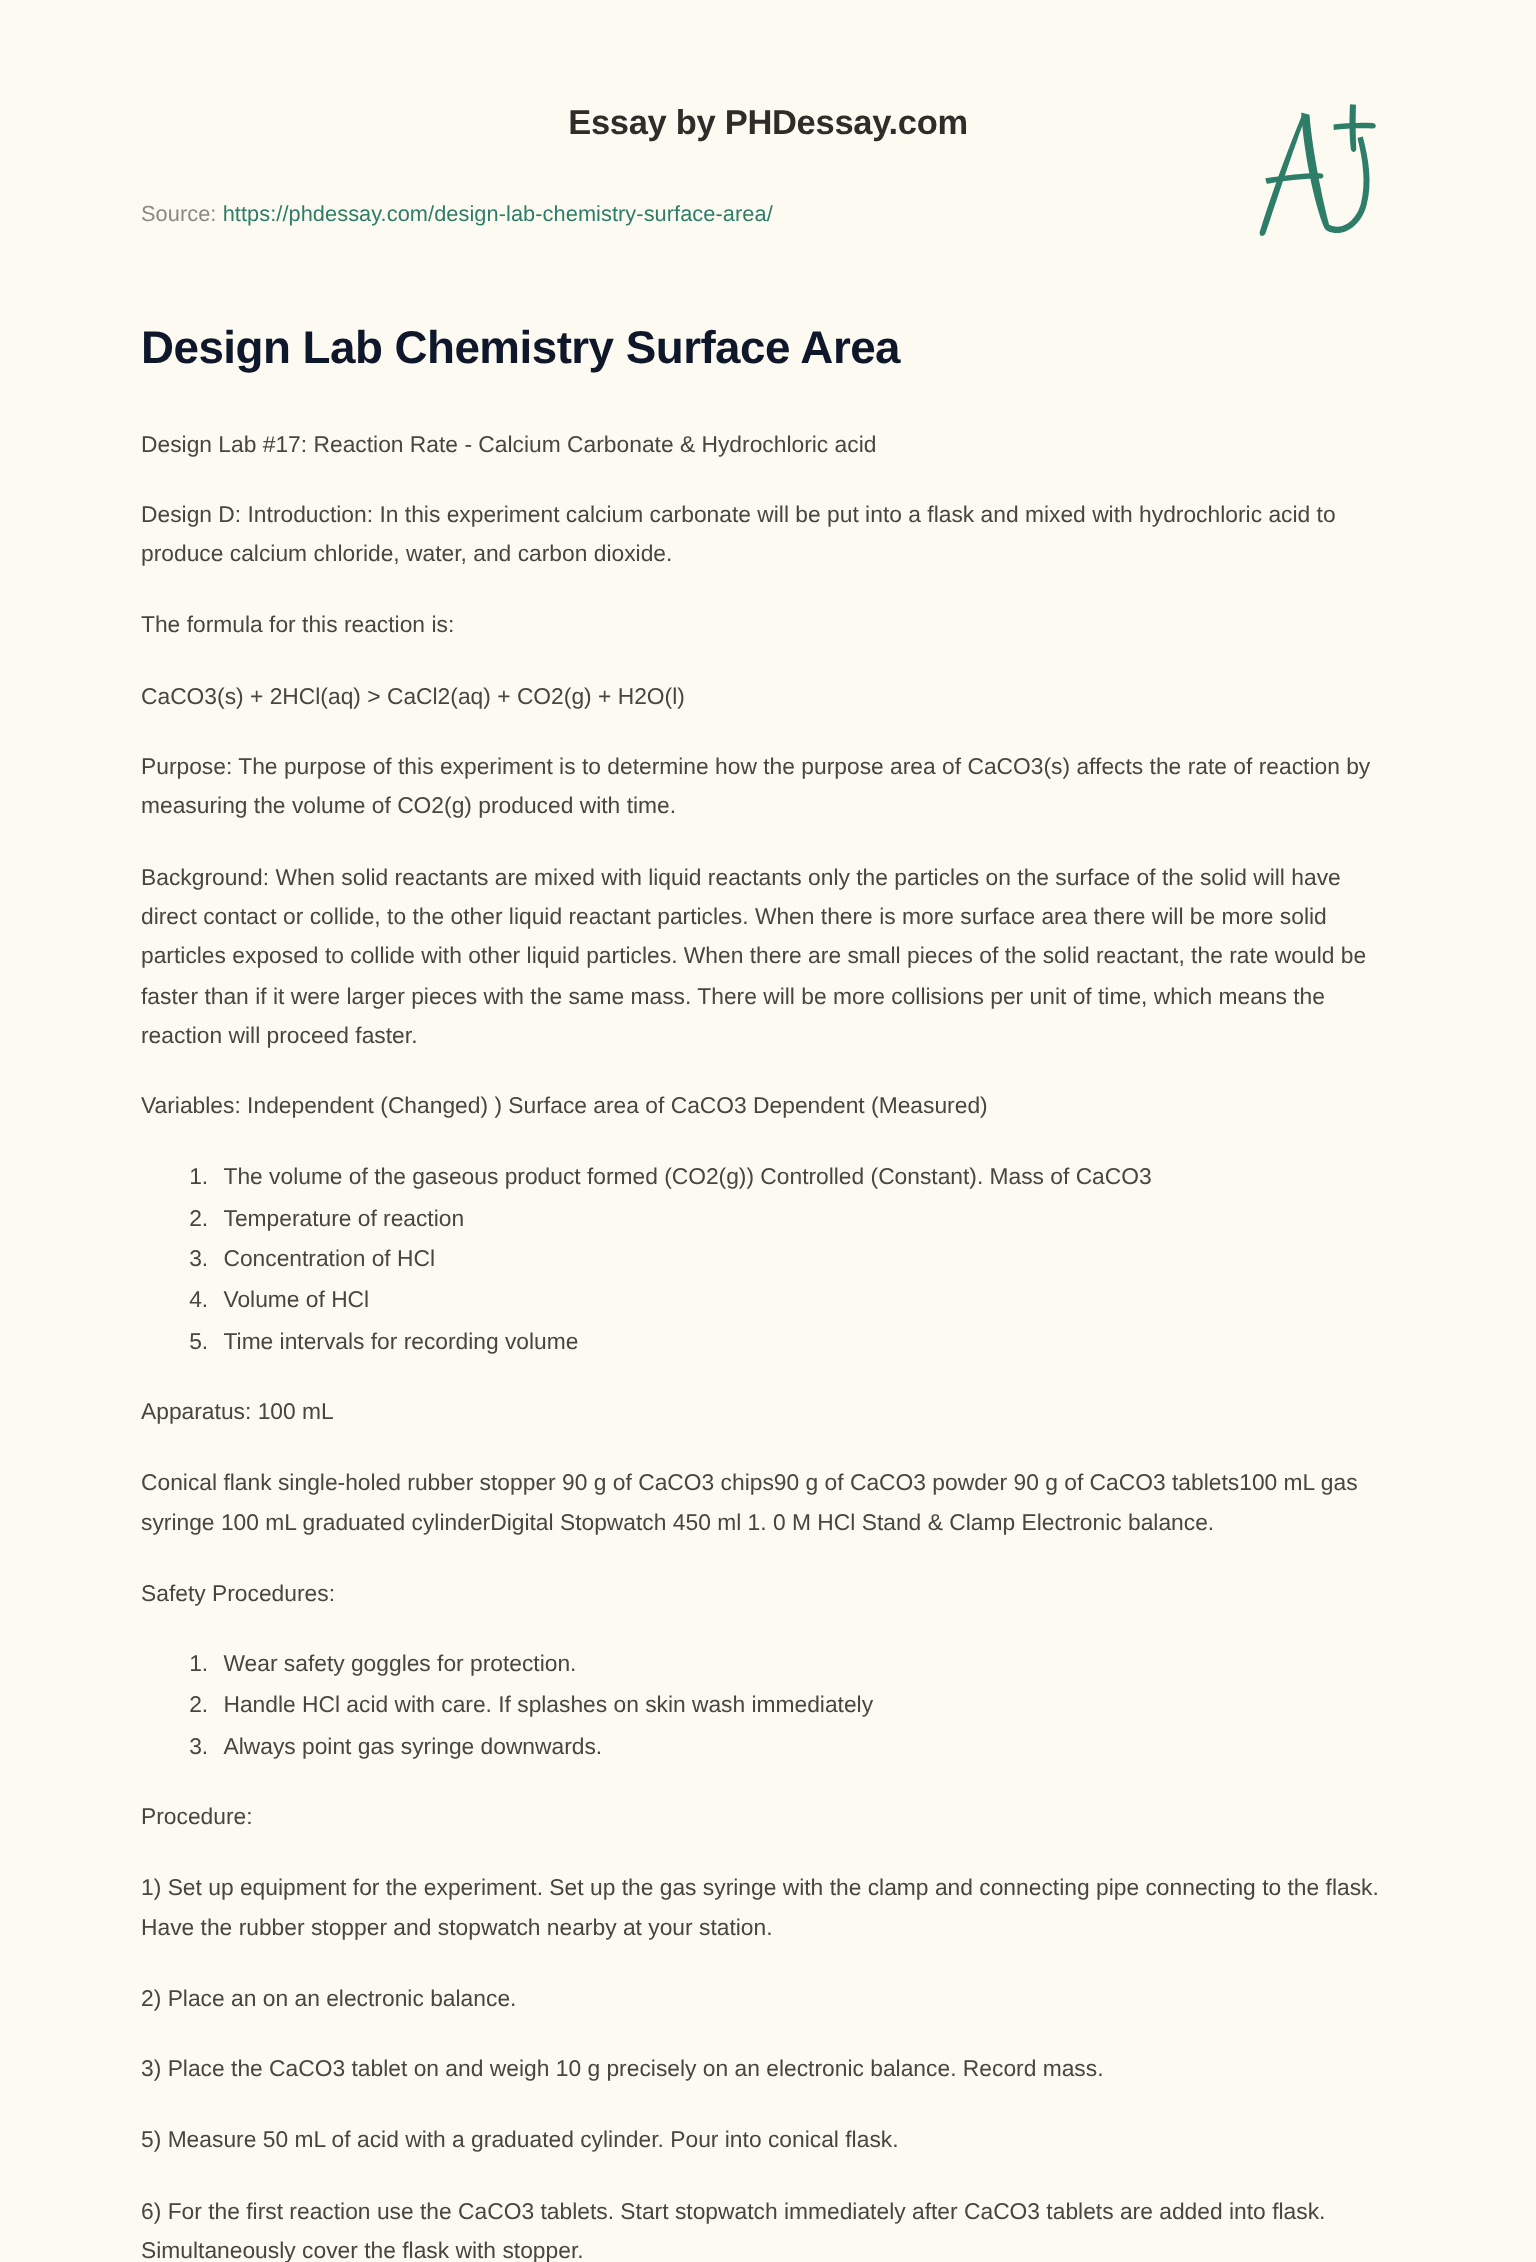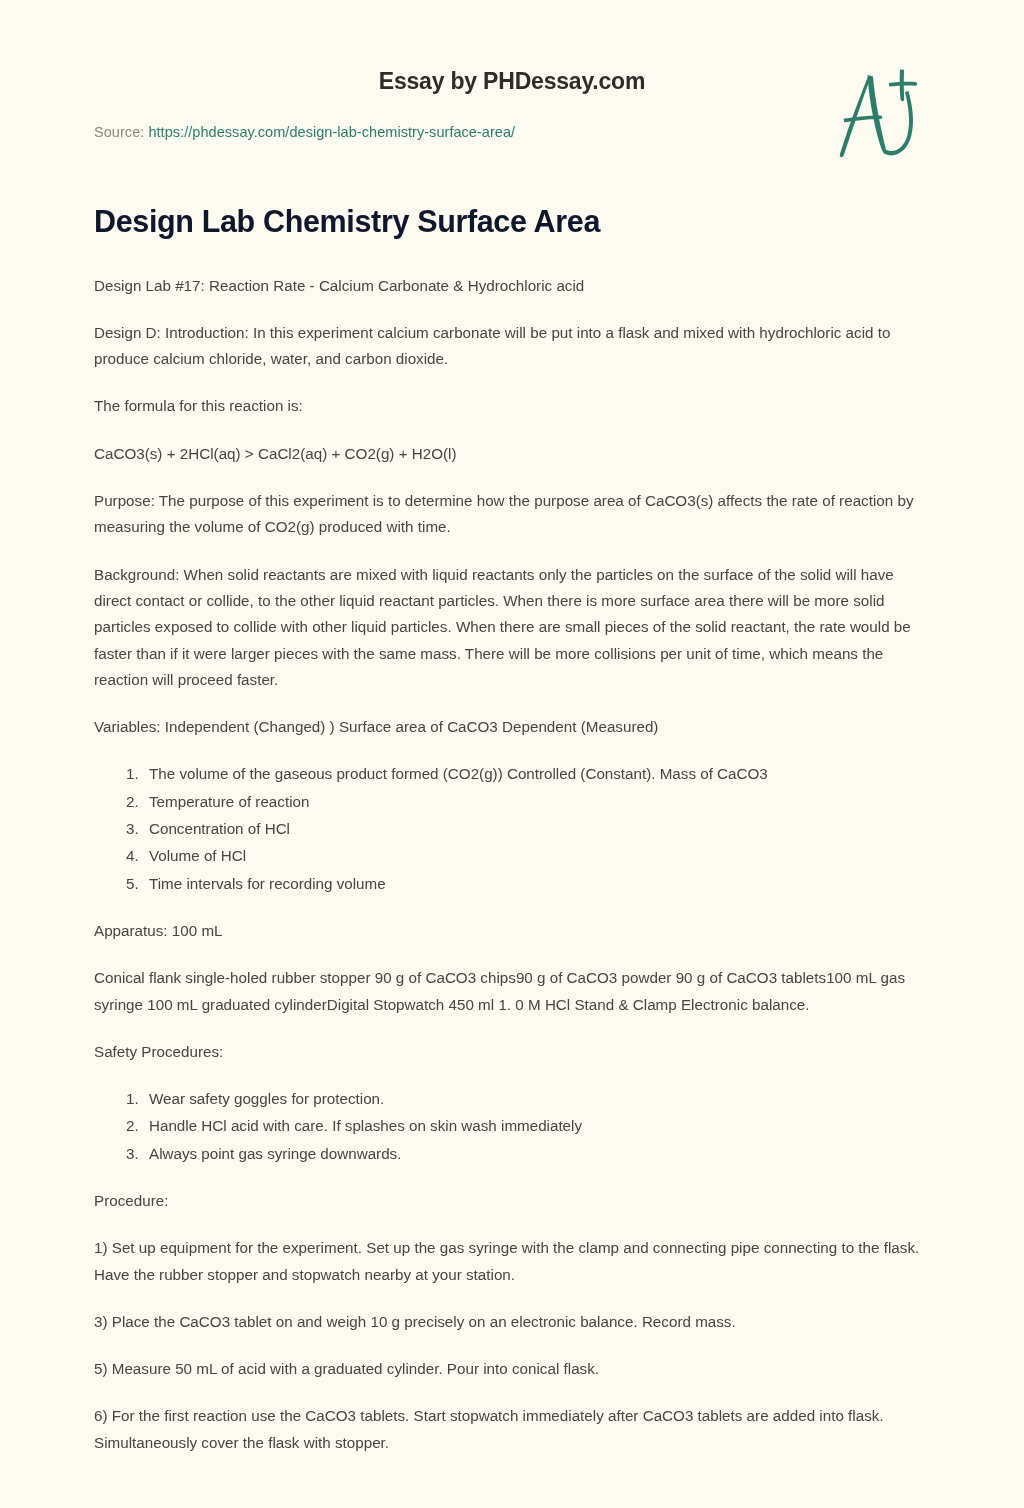--- a/index.html
+++ b/index.html
@@ -30,21 +30,21 @@
   }
   .brand-line {
     font-size: 23px;
     font-weight: 700;
     color: #2f2d2a;
     letter-spacing: -0.2px;
     line-height: 1.2;
     text-align: center;
   }
   .source-line {
-    margin-top: 27px;
+    margin-top: 38px;
     font-size: 14.5px;
     color: #8c8880;
     line-height: 1.3;
     letter-spacing: 0.05px;
   }
   .source-link {
     color: #2e7d68;
     text-decoration: none;
   }
 
@@ -144,19 +144,20 @@
         <p class="para">Apparatus: 100 mL</p>
         <p class="para">Conical flank single-holed rubber stopper 90 g of CaCO3 chips90 g of CaCO3 powder 90 g of CaCO3 tablets100 mL gas syringe 100 mL graduated cylinderDigital Stopwatch 450 ml 1. 0 M HCl Stand &amp; Clamp Electronic balance.</p>
         <p class="para">Safety Procedures:</p>
         <ol class="num-list">
           <li>Wear safety goggles for protection.</li>
           <li>Handle HCl acid with care. If splashes on skin wash immediately</li>
           <li>Always point gas syringe downwards.</li>
         </ol>
         <p class="para">Procedure:</p>
         <p class="para">1) Set up equipment for the experiment. Set up the gas syringe with the clamp and connecting pipe connecting to the flask. Have the rubber stopper and stopwatch nearby at your station.</p>
+        <p class="para">2) Place an on an electronic balance.</p>
         <p class="para">3) Place the CaCO3 tablet on and weigh 10 g precisely on an electronic balance. Record mass.</p>
         <p class="para">5) Measure 50 mL of acid with a graduated cylinder. Pour into conical flask.</p>
         <p class="para">6) For the first reaction use the CaCO3 tablets. Start stopwatch immediately after CaCO3 tablets are added into flask. Simultaneously cover the flask with stopper.</p>
       </div>
   </div>
 
 </div>
 
 </body></html>

